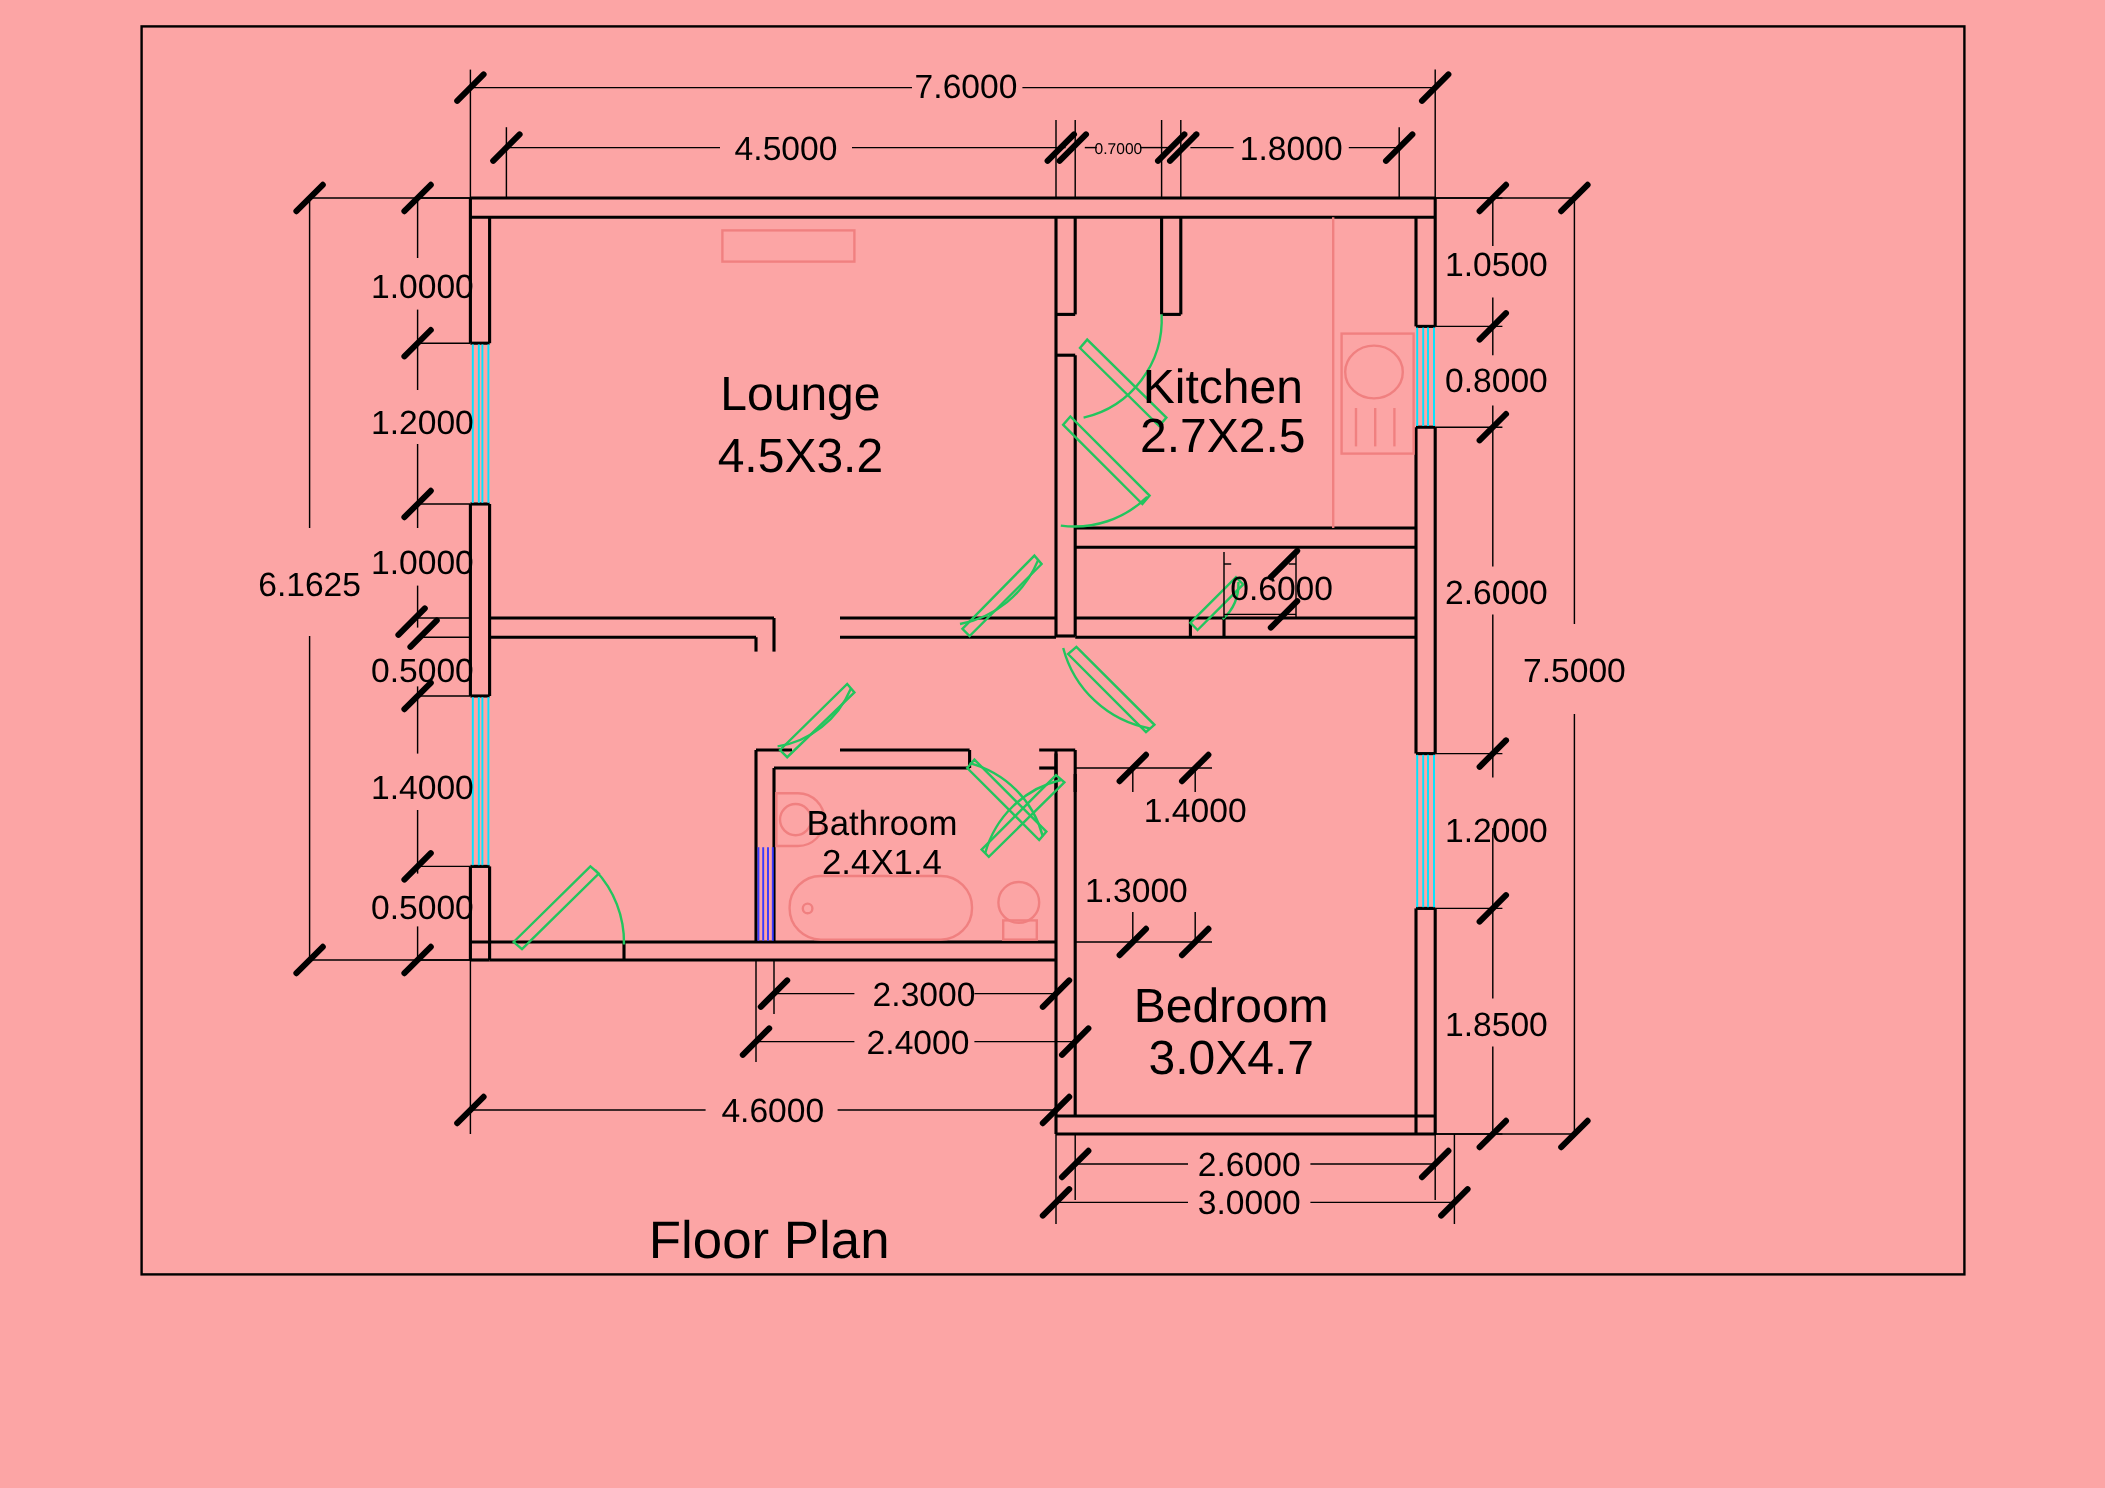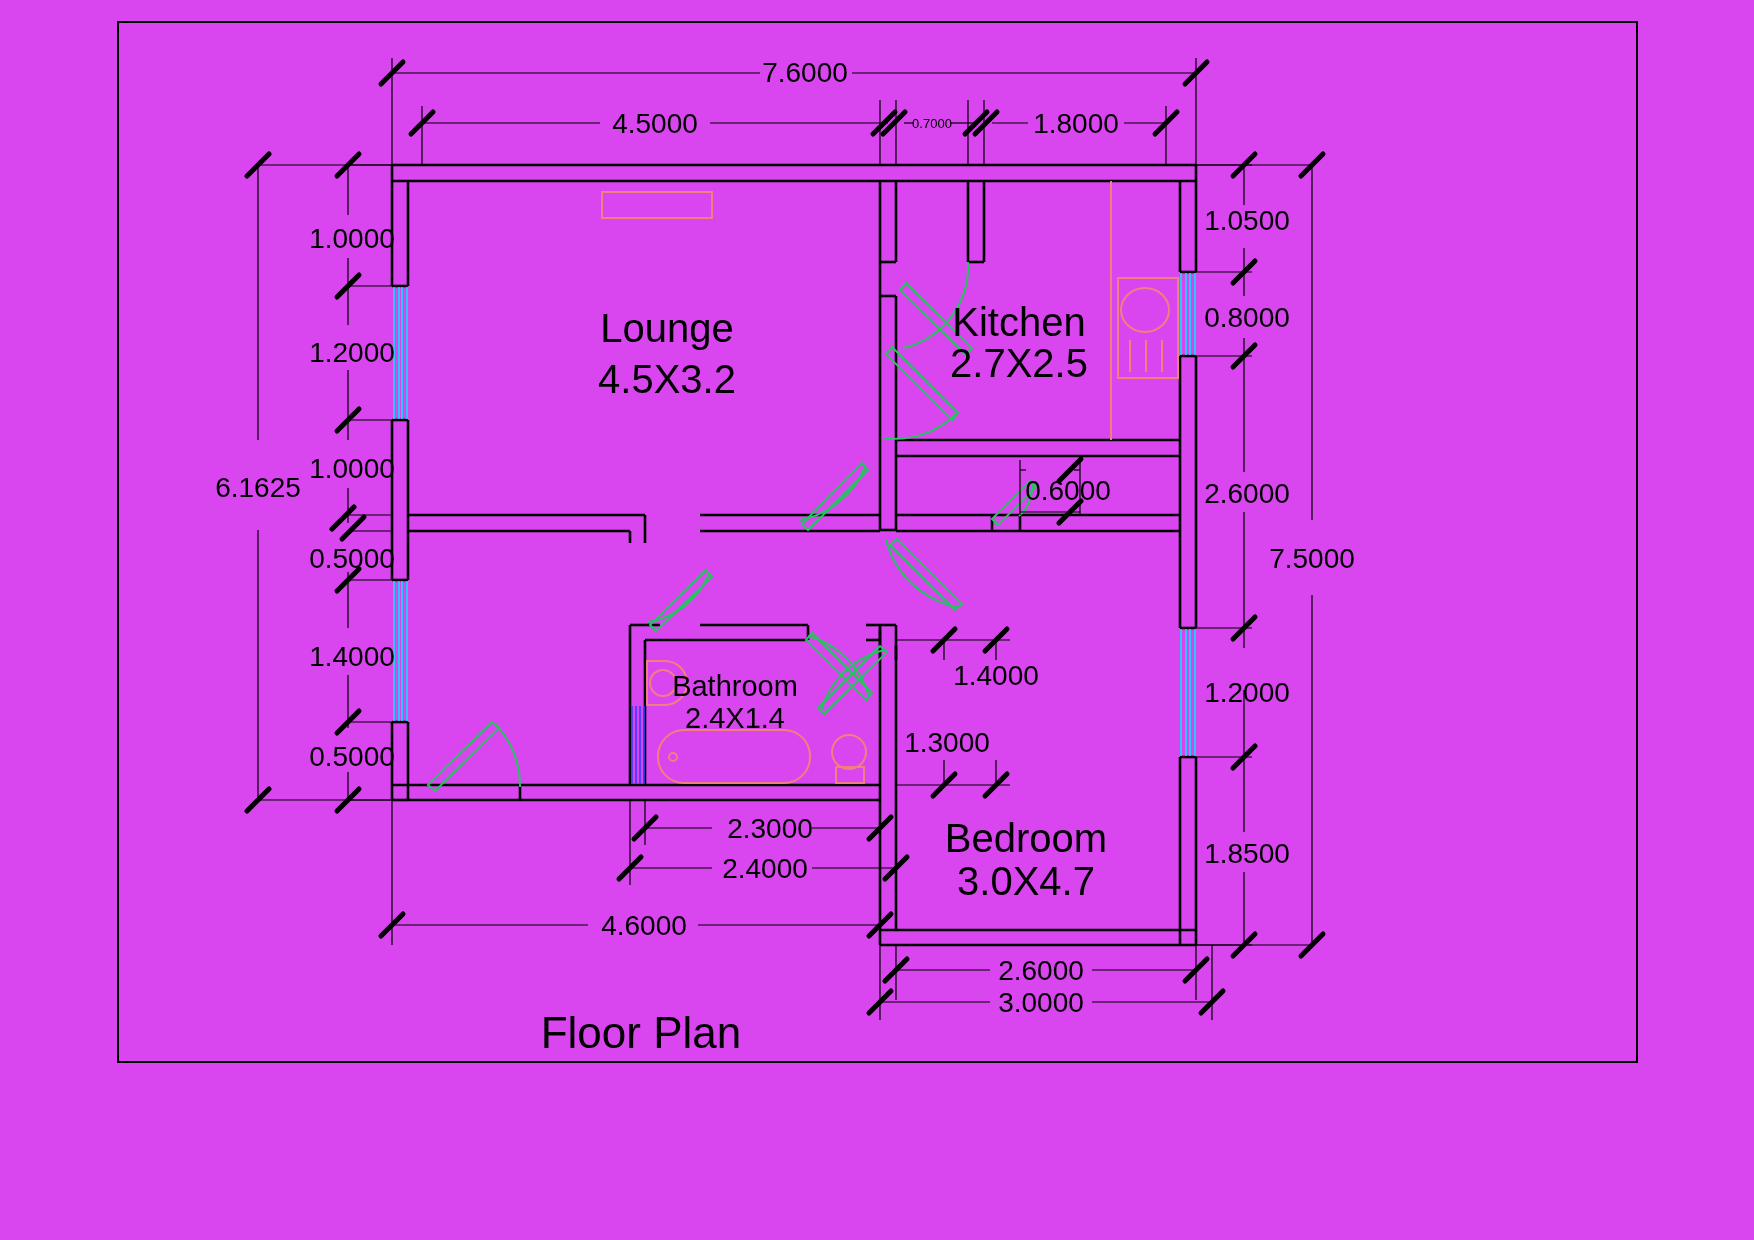--- a/index.html
+++ b/index.html
@@ -1,17 +1,17 @@
 <!DOCTYPE html>
 <html><head>
 <meta charset="utf-8">
 <style>
   html,body{margin:0;padding:0;background:#ffffff;}
   body{font-family:"Liberation Sans", sans-serif;}
-  #page{position:relative;width:1754px;height:1240px;background:#d946ef;overflow:hidden;}
+  #page{position:relative;width:1754px;height:1240px;background:#fca5a5;overflow:hidden;}
   #plan{position:absolute;left:0;top:0;width:1754px;height:1240px;}
   .dimtxt{font-family:"Liberation Sans", sans-serif;font-size:28px;fill:#000;}
   .dimtxt-sm{font-family:"Liberation Sans", sans-serif;font-size:13px;fill:#000;}
   .roomtxt{font-family:"Liberation Sans", sans-serif;font-size:40px;fill:#000;}
   .titletxt{font-family:"Liberation Sans", sans-serif;font-size:44px;fill:#000;}
 </style>
 </head>
 <body>
 
 <div id="page">

